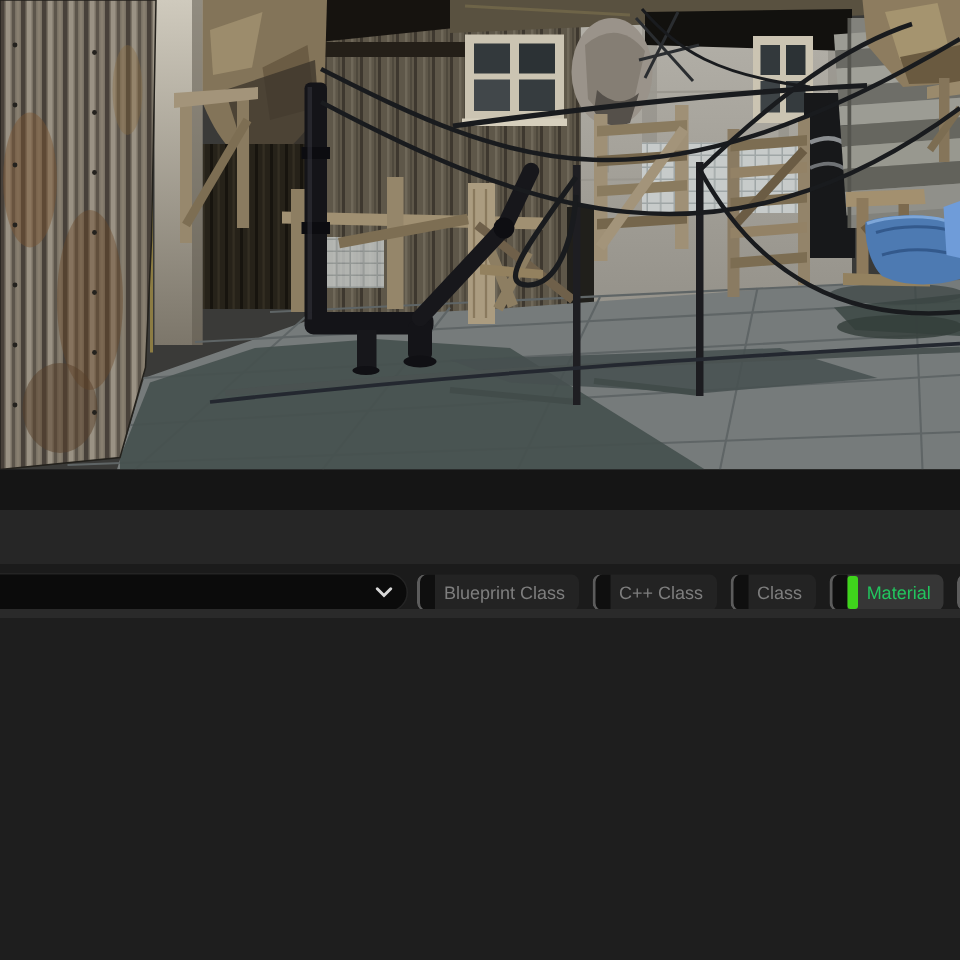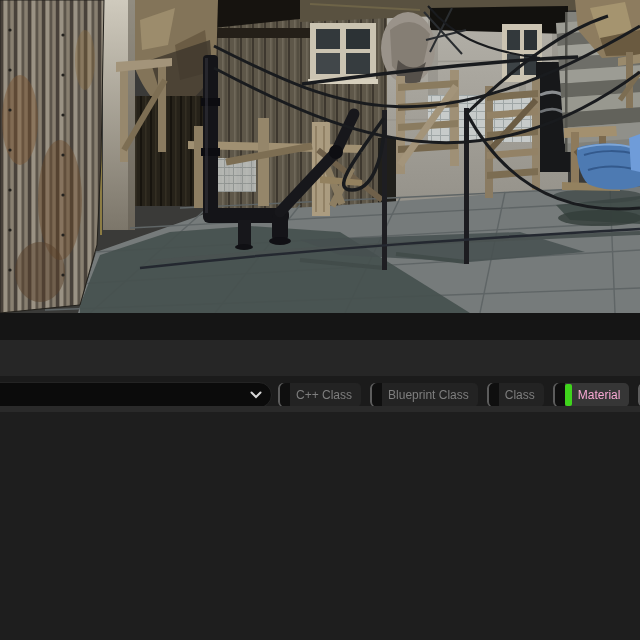--- a/index.html
+++ b/index.html
@@ -20,21 +20,21 @@
   
   .pills{position:absolute;left:278px;top:383px;display:flex;gap:9px;}
   .pill{display:flex;align-items:stretch;height:24px;border-radius:5px;overflow:hidden;
         background:#232323;flex:none;}
   .pill .cap{width:12px;background:#0f0f0f;border-radius:5px 0 0 5px;
              box-shadow:inset 2px 0 0 rgba(255,255,255,.32);}
   .pill .bar{width:0;}
   .pill .lbl{padding:0 9px 0 6px;line-height:24px;font-size:12px;color:#7e7e7e;white-space:nowrap;}
   .pill.active{background:#363636;}
   .pill.active .bar{width:7px;background:#3fd41c;margin:1px 0;border-radius:2px;}
-  .pill.active .lbl{color:#f9a8d4;}
+  .pill.active .lbl{color:#22c55e;}
 </style>
 </head>
 <body>
 
 <div class="screen">
 
   <div class="viewport">
     <svg width="640" height="313" viewBox="0 0 640 313">
       <defs>
         <pattern id="corr" width="14" height="12" patternUnits="userSpaceOnUse">
@@ -325,26 +325,26 @@
   <div class="searchbox">
     <svg class="chev" width="12" height="8" viewBox="0 0 12 8">
       <path d="M1.5,1.5 L6,6 L10.5,1.5" stroke="#d8d8d8" stroke-width="2" fill="none" stroke-linecap="round"></path>
     </svg>
   </div>
 
   <div class="pills">
     <div class="pill">
       <div class="cap"></div>
       <div class="bar"></div>
+      <div class="lbl">Blueprint Class</div>
+    </div>
+    <div class="pill">
+      <div class="cap"></div>
+      <div class="bar"></div>
       <div class="lbl">C++ Class</div>
-    </div>
-    <div class="pill">
-      <div class="cap"></div>
-      <div class="bar"></div>
-      <div class="lbl">Blueprint Class</div>
     </div>
     <div class="pill">
       <div class="cap"></div>
       <div class="bar"></div>
       <div class="lbl">Class</div>
     </div>
     <div class="pill active">
       <div class="cap"></div>
       <div class="bar"></div>
       <div class="lbl">Material</div>

